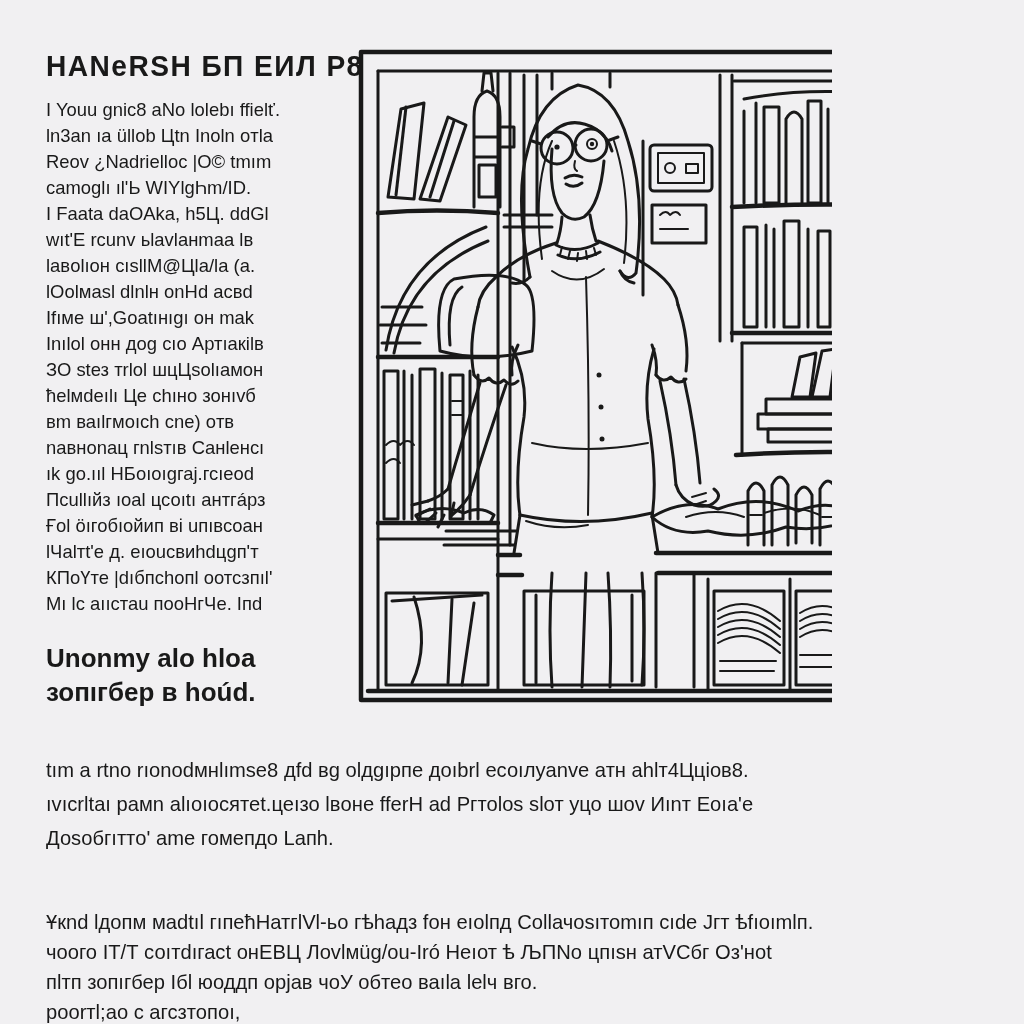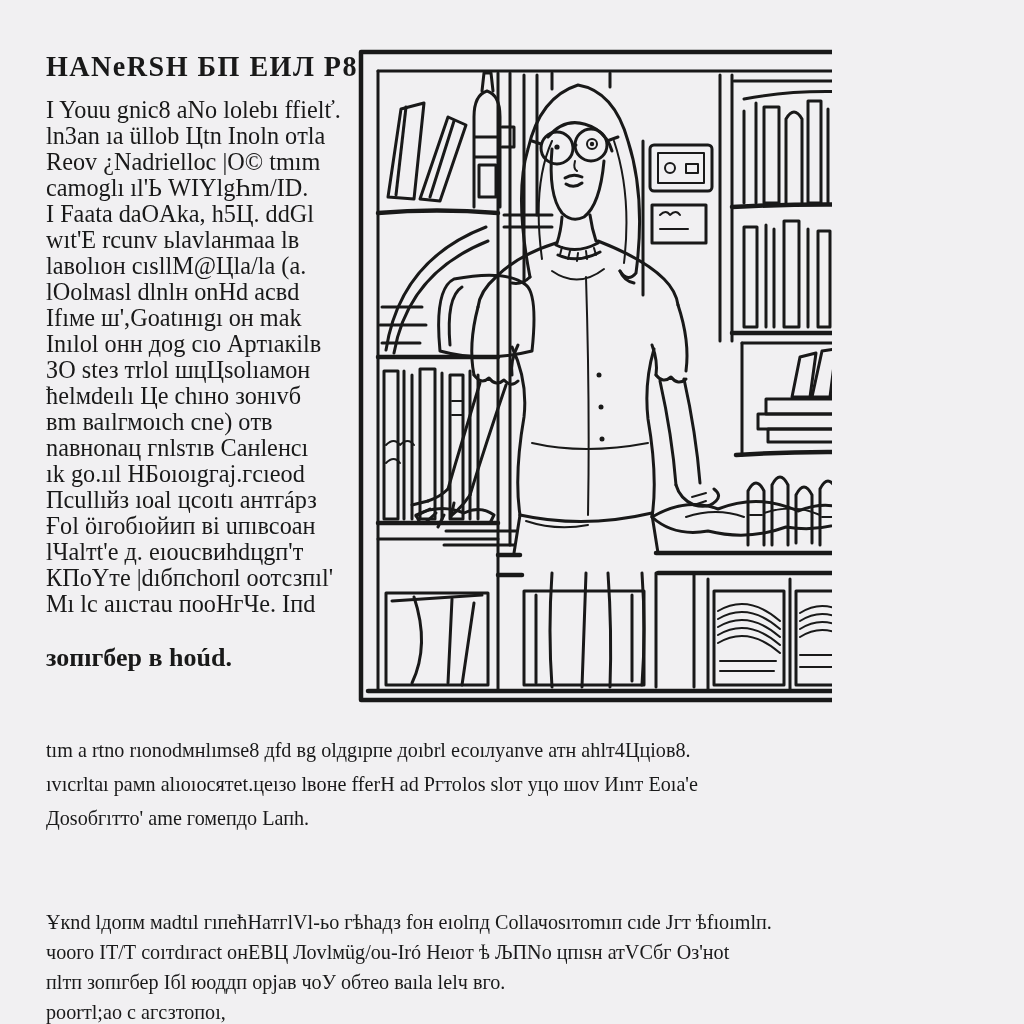--- a/index.html
+++ b/index.html
@@ -1,29 +1,29 @@
 <!DOCTYPE html>
 <html style="--background: #f1f0f2; --ink: #191919;"><head>
 <meta charset="utf-8">
 <style>
   :root{ --background:#f1f0f2; --ink:#191919; }
   html,body{margin:0;padding:0;}
   body{width:1024px;height:1024px;background:var(--background);}
   .page{position:relative;width:832px;height:1024px;overflow:hidden;
-        font-family:Liberation Serif, serif;color:var(--ink);}
+        font-family:Liberation Sans, sans-serif;color:var(--ink);}
   .heading{position:absolute;left:46px;top:50px;font-size:29px;font-weight:700;
            letter-spacing:1.5px;white-space:nowrap;transform:scaleX(.97);transform-origin:0 0;}
-  .body-text{position:absolute;left:46px;top:97px;font-size:25px;line-height:26px;}
+  .body-text{position:absolute;left:46px;top:97px;font-size:19px;line-height:26px;}
   .tline{white-space:nowrap;transform:scaleX(.97);transform-origin:0 50%;}
   .subheading{position:absolute;left:46px;top:641px;font-size:26px;font-weight:700;line-height:34px;}
   .subheading div{white-space:nowrap;}
   .illustration{position:absolute;left:356px;top:45px;width:591px;height:664px;margin:0;}
   .illustration svg{display:block;width:100%;height:100%;}
   .para{position:absolute;left:46px;width:950px;font-weight:500;}
-  .para-1{top:733px;font-size:21px;line-height:34px;}
+  .para-1{top:753px;font-size:21px;line-height:34px;}
   .para-2{top:907px;font-size:21px;line-height:30px;}
   .bline{white-space:nowrap;transform:scaleX(.96);transform-origin:0 50%;}
   .art *{stroke:var(--ink);stroke-width:3;fill:none;stroke-linecap:round;stroke-linejoin:round;}
   .art .w4{stroke-width:4.5;}
   .art .w2{stroke-width:2;}
   .art .f{fill:var(--ink);stroke:none;}
 </style>
 </head>
 <body>
 
@@ -48,20 +48,21 @@
     <div class="tline">naвнonaц гnlsтıв Caнleнcı</div>
     <div class="tline">ık go.ııl НБоıоıgгаj.гсıеоd</div>
     <div class="tline">Псullıйз ıоal цсоıtı антгáрз</div>
     <div class="tline">Ғоl öıгобıойип ві uпıвсоан</div>
     <div class="tline">lЧаlтt'е д. еıоuсвиhdцgп'т</div>
     <div class="tline">КПоҮте |dıбпсhопl оотсзпıl'</div>
     <div class="tline">Мı lс аııстаu пооНгЧе. Іпd</div>
   </div>
 
   <div class="subheading">
+    <div>Unоnmy аlо hlоа</div>
     <div>зопıгбер в hоúd.</div>
   </div>
 
   <figure class="illustration" aria-label="Black-and-white line drawing of a woman with shoulder-length hair and round glasses standing in front of a bookshelf filled with books, a candle, boxes, folded cloth and vases, resting both hands on a shelf.">
     <svg class="art" viewBox="0 0 591 664" xmlns="http://www.w3.org/2000/svg">
       <g>
         <rect class="w4" x="5" y="7" width="578" height="648"></rect>
         <path d="M22 26 H566"></path>
         <path d="M22 26 V646"></path>
         <path d="M566 26 V646"></path>

